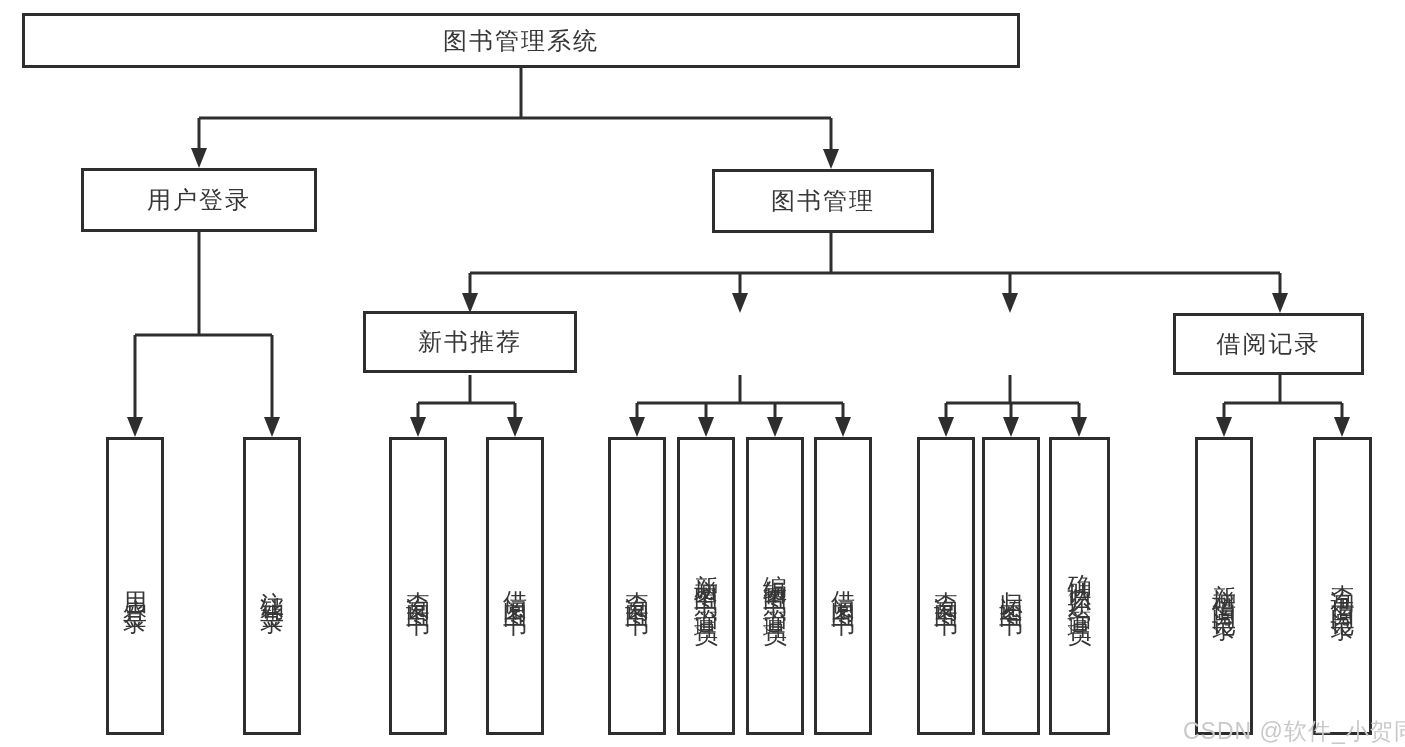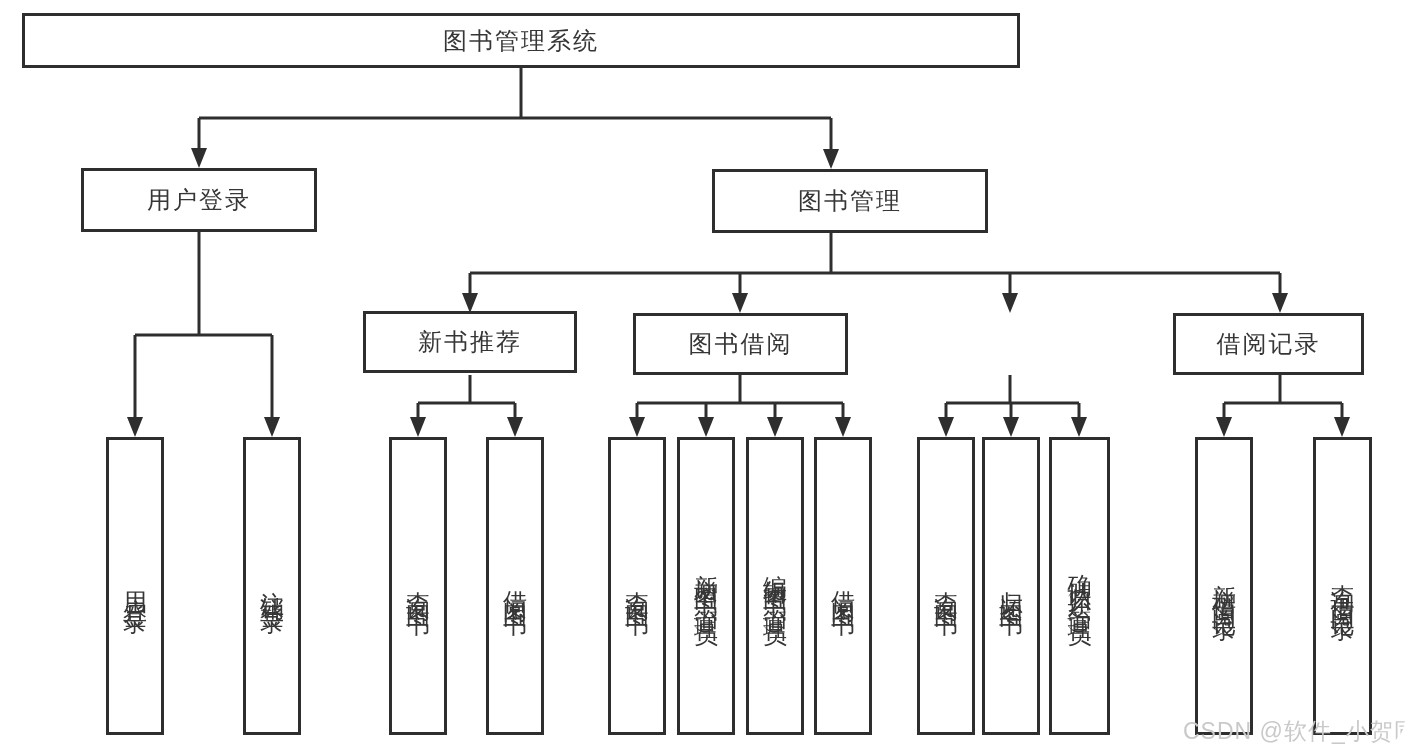--- a/index.html
+++ b/index.html
@@ -7,21 +7,20 @@
     padding: 0;
     background: #ffffff;
     font-family: "Liberation Sans", "DejaVu Sans", sans-serif;
   }
   #canvas {
     position: relative;
     width: 1405px;
     height: 747px;
     background: #ffffff;
     overflow: hidden;
-    border-radius: 28px;
   }
   .node {
     position: absolute;
     box-sizing: border-box;
     border: 3px solid #2e2e2e;
     background: #ffffff;
     color: #363636;
     display: flex;
     align-items: center;
     justify-content: center;
@@ -152,30 +151,27 @@
     </g>
   </svg>
 
   <div class="node h-node" style="left:22px; top:13px; width:998px; height:55px;">
     <span>图书管理系统</span>
   </div>
 
   <div class="node h-node" style="left:81px; top:168px; width:236px; height:64px;">
     <span>用户登录</span>
   </div>
-  <div class="node h-node" style="left:712px; top:169px; width:276px; height:64px;">
+  <div class="node h-node" style="left:712px; top:169px; width:222px; height:64px;">
     <span>图书管理</span>
   </div>
 
   <div class="node h-node" style="left:363px; top:311px; width:214px; height:62px;">
     <span>新书推荐</span>
   </div>
-  <div class="node h-node" style="left:633px; top:313px; width:215px; height:62px;">
-    <span>图书借阅</span>
-  </div>
   <div class="node h-node" style="left:1173px; top:313px; width:191px; height:62px;align-items:center;">
     <span>借阅记录</span>
   </div>
 
   <div class="node leaf" style="left:106px;">
     <span class="vtext">用户登录</span>
   </div>
   <div class="node leaf" style="left:243px;">
     <span class="vtext">注销登录</span>
   </div>

